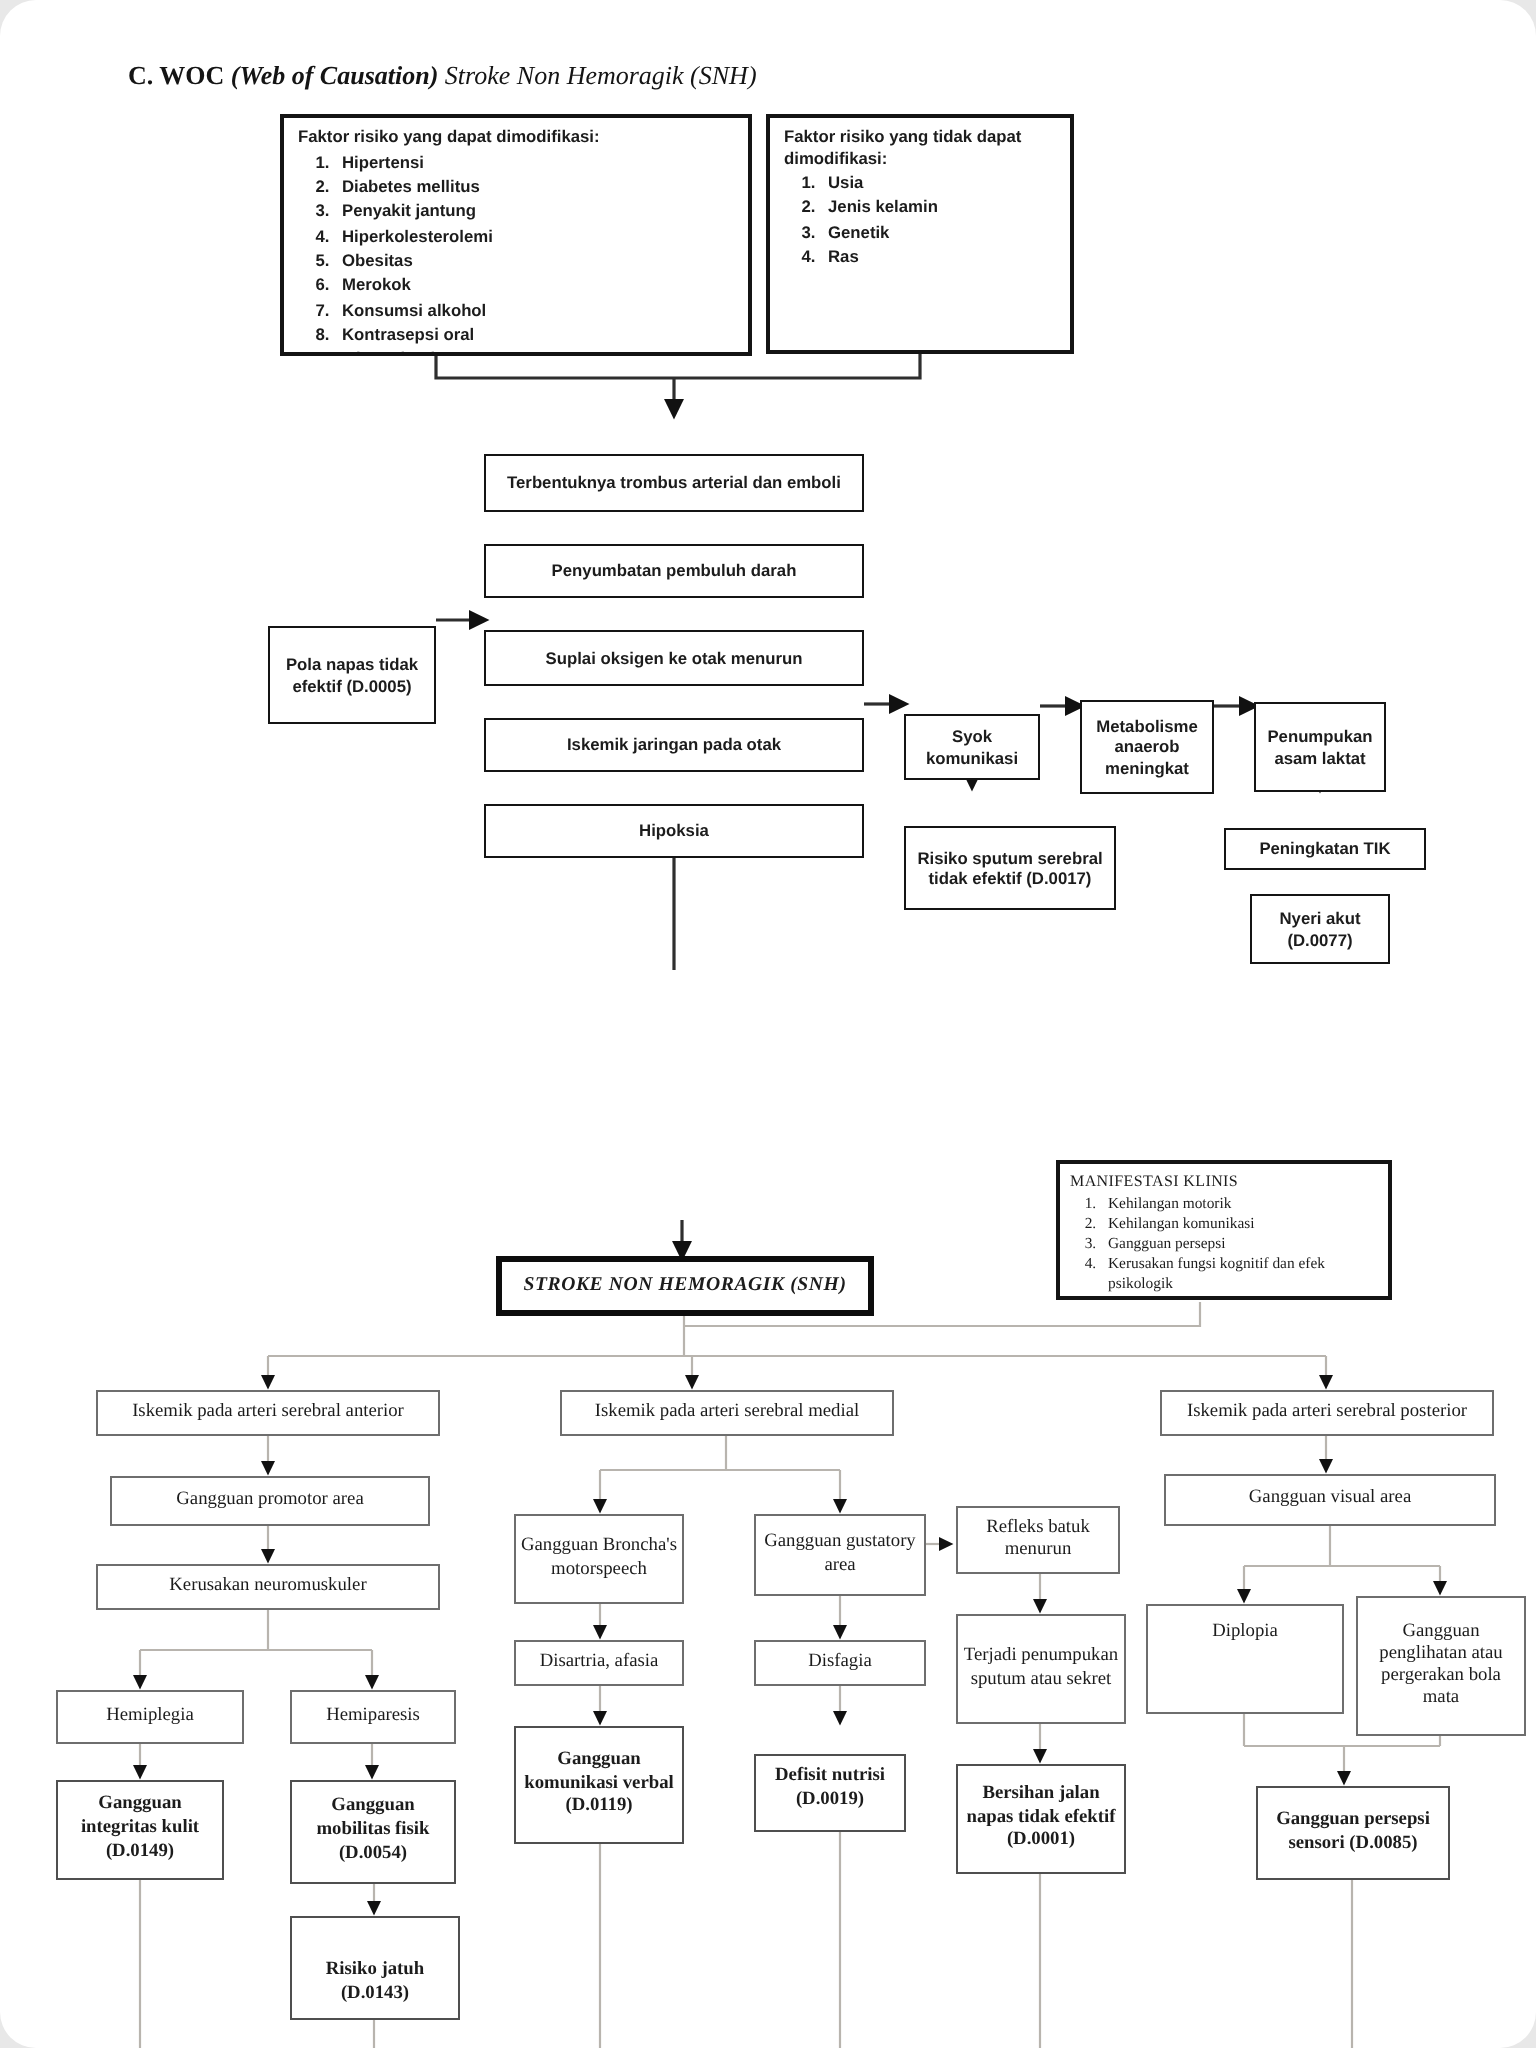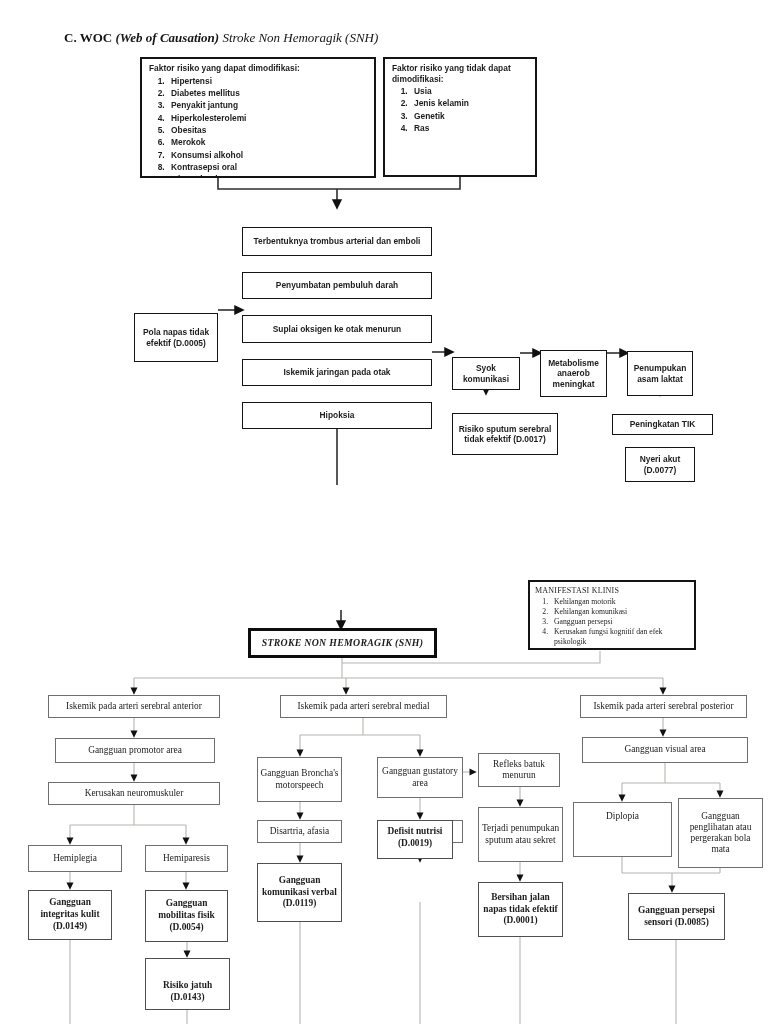--- a/index.html
+++ b/index.html
@@ -1,19 +1,20 @@
 <!DOCTYPE html>
 <html style="--line-dark: #2e2e2e; --line-light: #b8b4ae; --arrow: #111111; --border-dark: #141414; --border-gray: #6e6e6e; --text: #1c1c1c;"><head>
 <meta charset="utf-8">
 <style>
   html,body { margin:0; padding:0; background:#e8e8e8; }
   .page {
     position:relative; width:768px; height:1024px; background:#ffffff;
     margin:0 auto; overflow:hidden;
     font-family:"Liberation Sans", sans-serif;
+    border-radius:18px;
   }
   svg.wires { position:absolute; left:0; top:0; width:768px; height:1024px; }
   .ln { stroke:var(--line-dark,#2e2e2e); stroke-width:1.6; fill:none; }
   .lg { stroke:var(--line-light,#b8b4ae); stroke-width:1.1; fill:none; }
   #ah path { fill:var(--arrow,#111111); stroke:none; }
 
   .box {
     position:absolute; box-sizing:border-box; background:#ffffff;
     display:flex; align-items:center; justify-content:center;
     text-align:center; color:var(--text,#1c1c1c);
@@ -172,21 +173,21 @@
   <div class="box serifb b-grayb pad2" style="left:145px;top:890px;width:83px;height:52px">Gangguan mobilitas fisik (D.0054)</div>
   <div class="box serifb b-grayb pad2" style="left:145px;top:958px;width:85px;height:52px;align-items:flex-start;padding-top:21px">Risiko jatuh (D.0143)</div>
 
   <div class="box serif b-gray pad2" style="left:280px;top:695px;width:167px;height:23px">Iskemik pada arteri serebral medial</div>
   <div class="box serif b-gray pad2" style="left:377px;top:757px;width:86px;height:41px">Gangguan gustatory area</div>
   <div class="box serif b-gray pad2" style="left:257px;top:757px;width:85px;height:45px">Gangguan Broncha's motorspeech</div>
   <div class="box serif b-gray pad2" style="left:478px;top:753px;width:82px;height:34px">Refleks batuk menurun</div>
   <div class="box serif b-gray pad2" style="left:257px;top:820px;width:85px;height:23px">Disartria, afasia</div>
   <div class="box serif b-gray pad2" style="left:377px;top:820px;width:86px;height:23px">Disfagia</div>
   <div class="box serifb b-grayb pad2" style="left:257px;top:863px;width:85px;height:59px">Gangguan komunikasi verbal (D.0119)</div>
-  <div class="box serifb b-grayb pad2" style="left:377px;top:820px;width:76px;height:39px;align-items:flex-start;padding-top:5px">Defisit nutrisi (D.0019)</div>
+  <div class="box serifb b-grayb pad2" style="left:377px;top:877px;width:76px;height:39px;align-items:flex-start;padding-top:5px">Defisit nutrisi (D.0019)</div>
   <div class="box serif b-gray pad2" style="left:478px;top:807px;width:85px;height:55px">Terjadi penumpukan sputum atau sekret</div>
   <div class="box serifb b-grayb pad2" style="left:478px;top:882px;width:85px;height:55px">Bersihan jalan napas tidak efektif (D.0001)</div>
 
   <div class="box serif b-gray pad2" style="left:580px;top:695px;width:167px;height:23px">Iskemik pada arteri serebral posterior</div>
   <div class="box serif b-gray pad2" style="left:582px;top:737px;width:166px;height:26px">Gangguan visual area</div>
   <div class="box serif b-gray pad2" style="left:573px;top:802px;width:99px;height:55px;align-items:flex-start;padding-top:8px">Diplopia</div>
   <div class="box serif b-gray pad2" style="left:678px;top:798px;width:85px;height:70px">Gangguan penglihatan atau pergerakan bola mata</div>
   <div class="box serifb b-grayb pad2" style="left:628px;top:893px;width:97px;height:47px">Gangguan persepsi sensori (D.0085)</div>
 
 </div>

